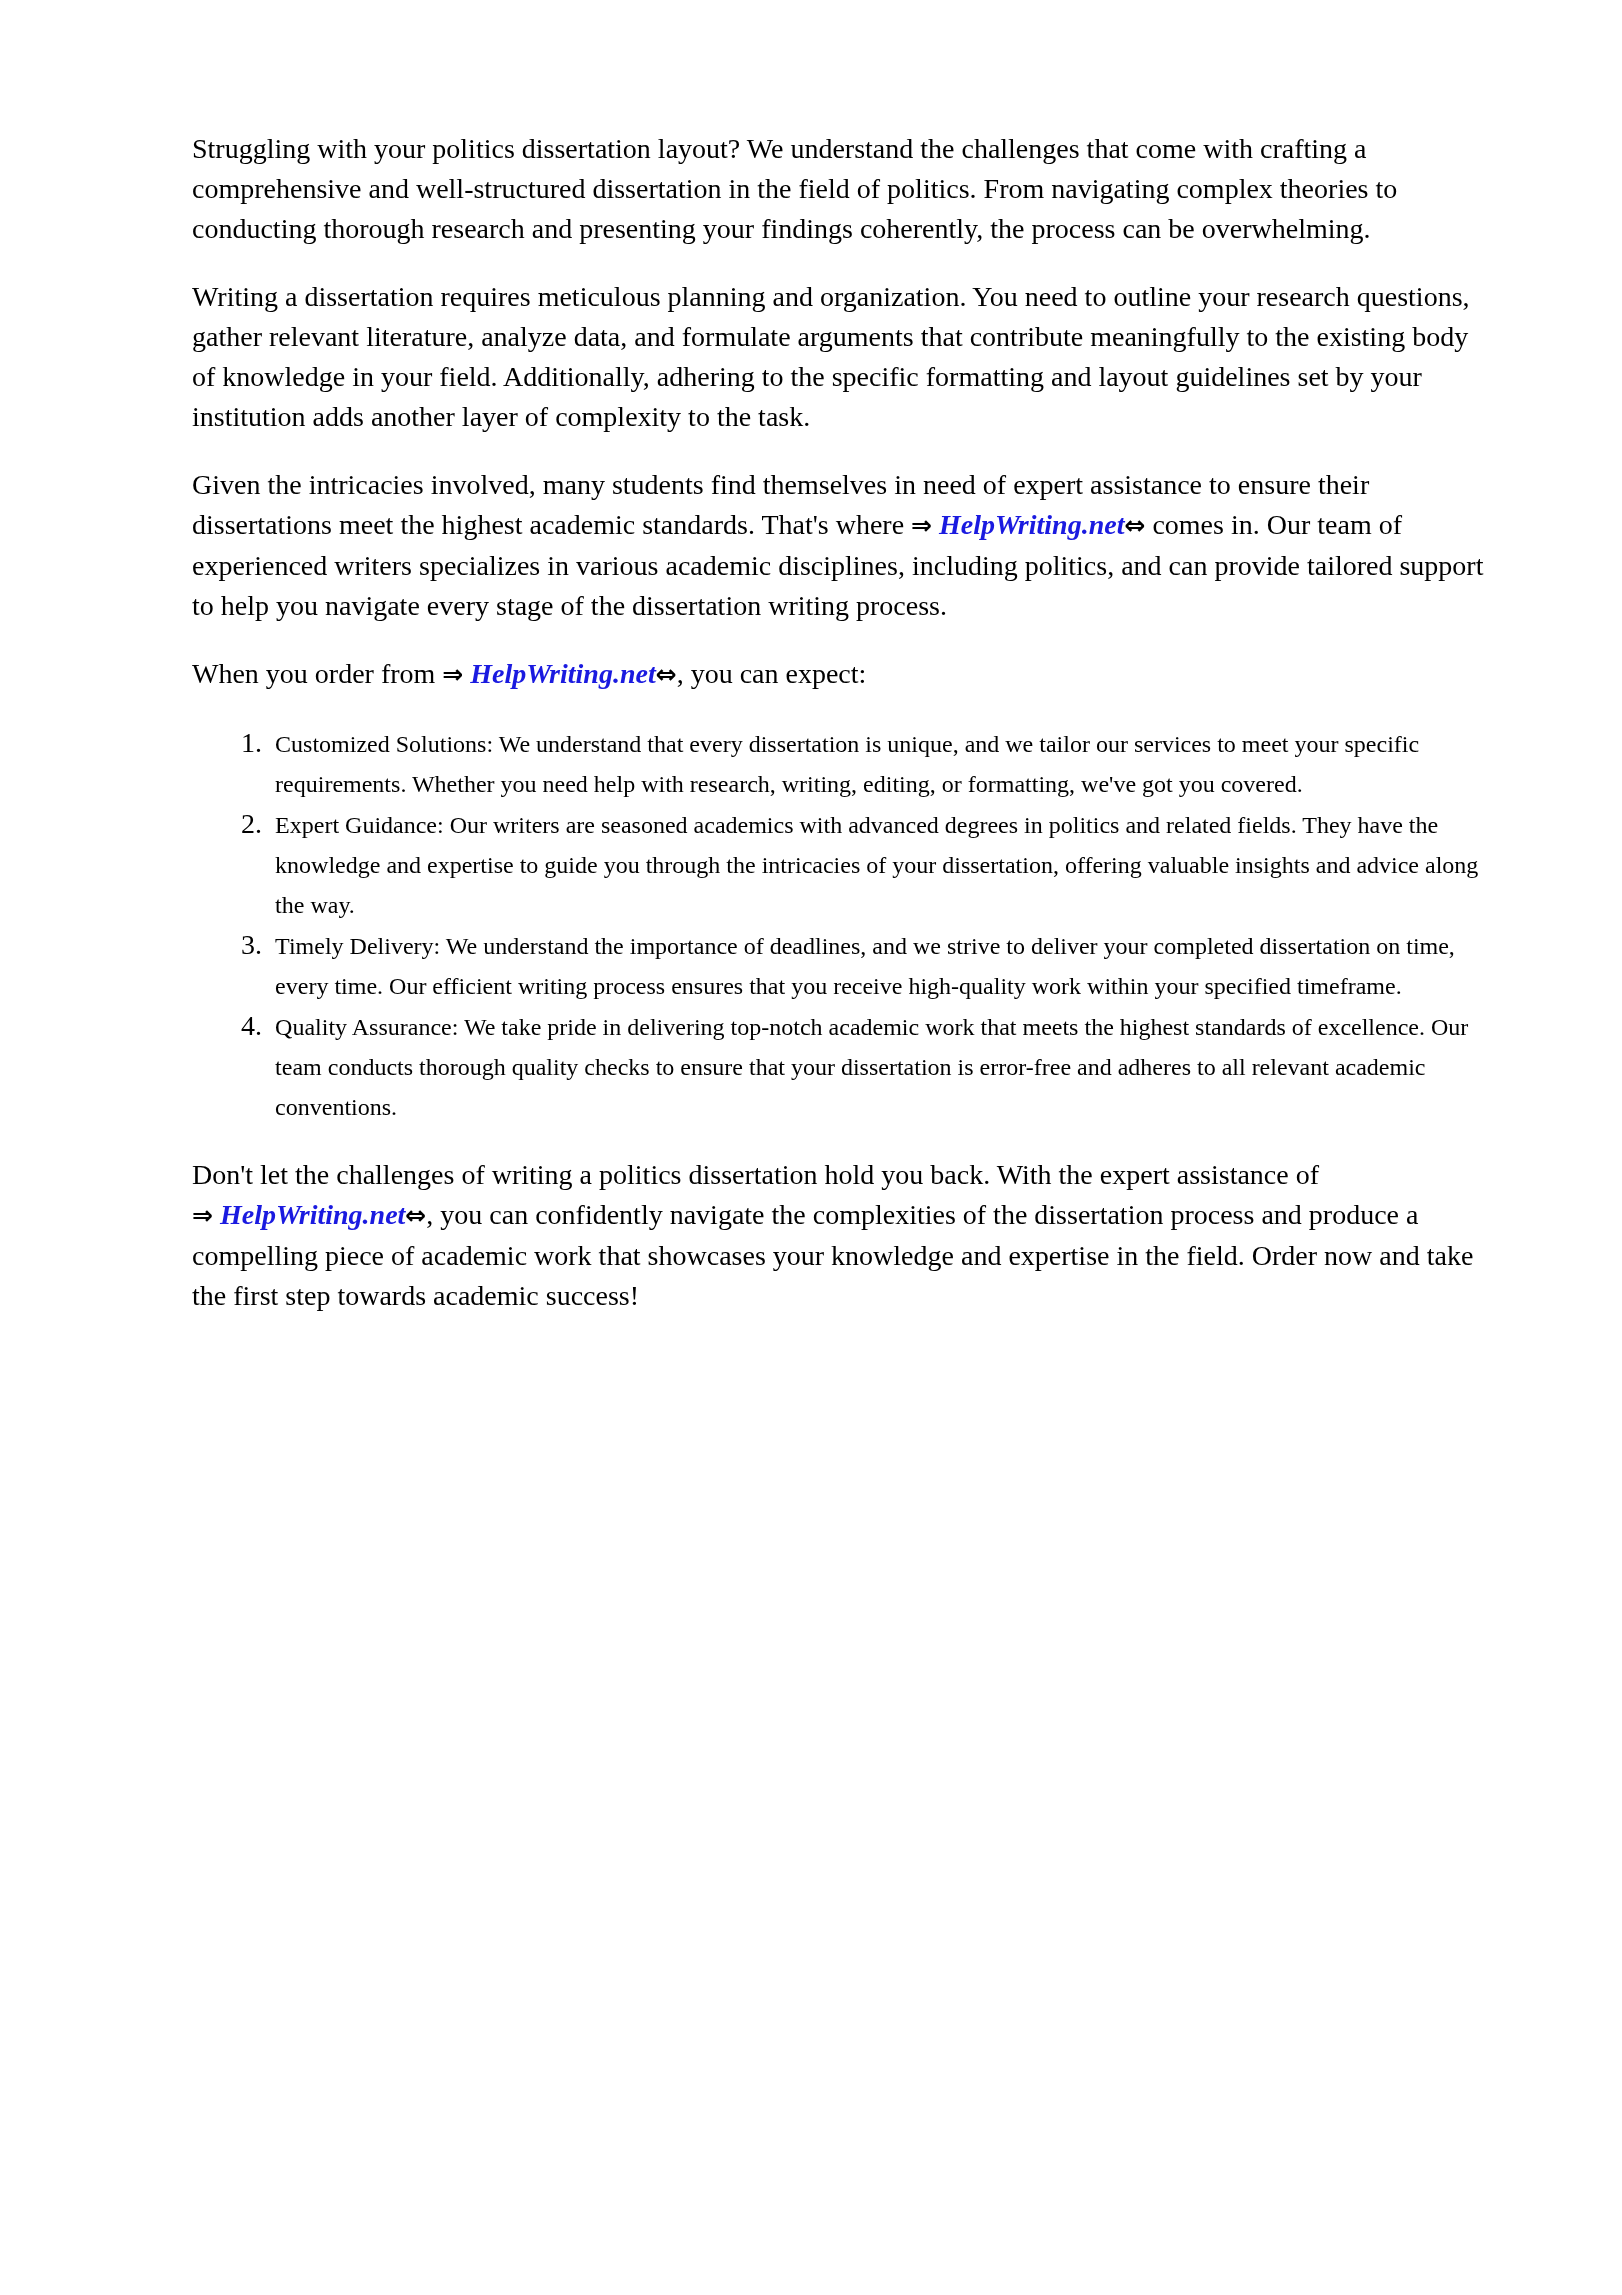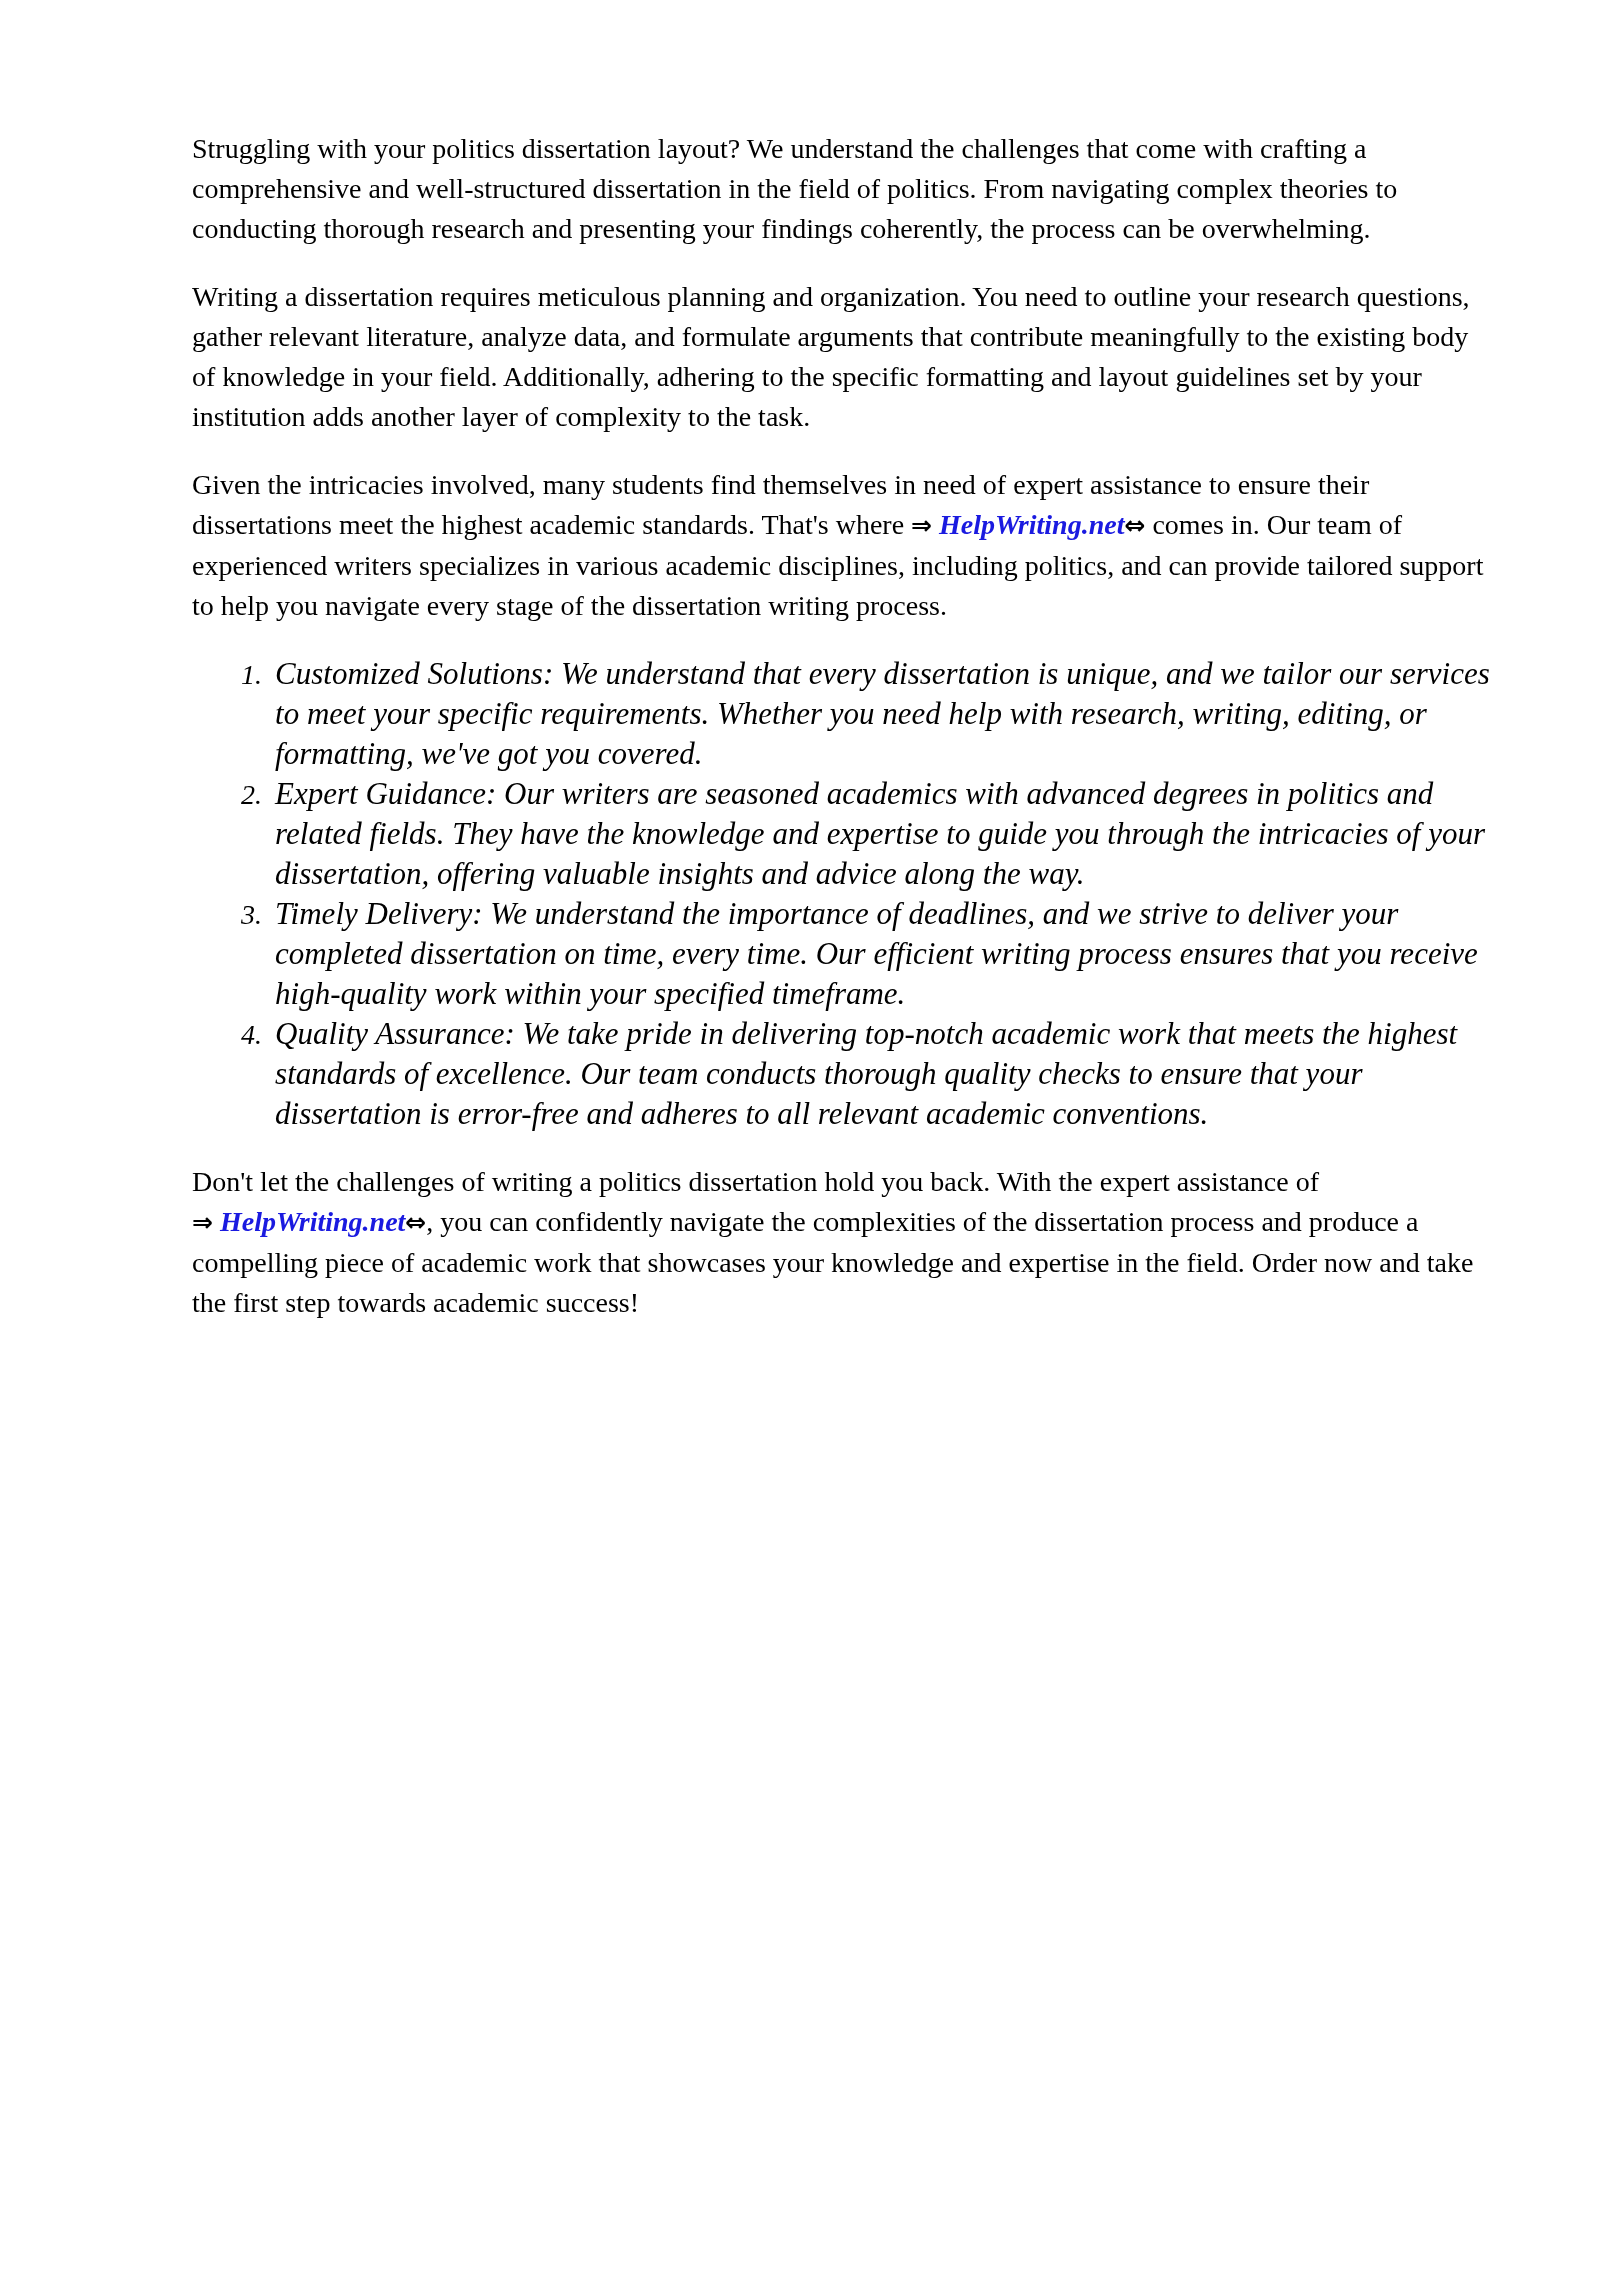--- a/index.html
+++ b/index.html
@@ -40,23 +40,22 @@
     margin: 0 0 28px 0;
     padding: 0 0 0 77px;
     font-size: 28px;
     line-height: 40px;
     list-style-position: outside;
     list-style-type: decimal;
   }
   ol.features > li {
     margin: 0;
     padding: 0 0 0 6.1px;
-    font-size: 31px;
+    font-size: 24px;
     line-height: 40px;
-    font-style: italic;
   }
   ol.features > li::marker {
     font-family: "Liberation Serif", "DejaVu Serif", serif;
     font-size: 28px;
   }
   .link-brand {
     color: #1a1ae0;
     font-weight: bold;
     text-decoration: none;
     font-style: italic;
@@ -76,20 +75,21 @@
 
 <div class="page">
   <div class="doc-body">
 
     <p class="para">Struggling with your politics dissertation layout? We understand the challenges that come with crafting a comprehensive and well-structured dissertation in the field of politics. From navigating complex theories to conducting thorough research and presenting your findings coherently, the process can be overwhelming.</p>
 
     <p class="para">Writing a dissertation requires meticulous planning and organization. You need to outline your research questions, gather relevant literature, analyze data, and formulate arguments that contribute meaningfully to the existing body of knowledge in your field. Additionally, adhering to the specific formatting and layout guidelines set by your institution adds another layer of complexity to the task.</p>
 
     <p class="para"><span>Given the intricacies involved, many students find themselves in need of expert assistance to ensure their dissertations meet the highest academic standards. That's where</span> <span class="nowrap"><span class="arrow">⇒</span> <a class="link-brand" href="#">HelpWriting.net</a><span class="arrow">⇔</span></span> <span>comes in. Our team of experienced writers specializes in various academic disciplines, including politics, and can provide tailored support to help you navigate every stage of the dissertation writing process.</span></p>
 
+    <p class="para"><span>When you order from</span> <span class="nowrap"><span class="arrow">⇒</span> <a class="link-brand" href="#">HelpWriting.net</a><span class="arrow">⇔</span></span><span>, you can expect:</span></p>
 
     <ol class="features">
       <li>Customized Solutions: We understand that every dissertation is unique, and we tailor our services to meet your specific requirements. Whether you need help with research, writing, editing, or formatting, we've got you covered.</li>
       <li>Expert Guidance: Our writers are seasoned academics with advanced degrees in politics and related fields. They have the knowledge and expertise to guide you through the intricacies of your dissertation, offering valuable insights and advice along the way.</li>
       <li>Timely Delivery: We understand the importance of deadlines, and we strive to deliver your completed dissertation on time, every time. Our efficient writing process ensures that you receive high-quality work within your specified timeframe.</li>
       <li>Quality Assurance: We take pride in delivering top-notch academic work that meets the highest standards of excellence. Our team conducts thorough quality checks to ensure that your dissertation is error-free and adheres to all relevant academic conventions.</li>
     </ol>
 
     <p class="para"><span>Don't let the challenges of writing a politics dissertation hold you back. With the expert assistance of</span> <span class="nowrap"><span class="arrow">⇒</span> <a class="link-brand" href="#">HelpWriting.net</a><span class="arrow">⇔</span></span><span>, you can confidently navigate the complexities of the dissertation process and produce a compelling piece of academic work that showcases your knowledge and expertise in the field. Order now and take the first step towards academic success!</span></p>
 

